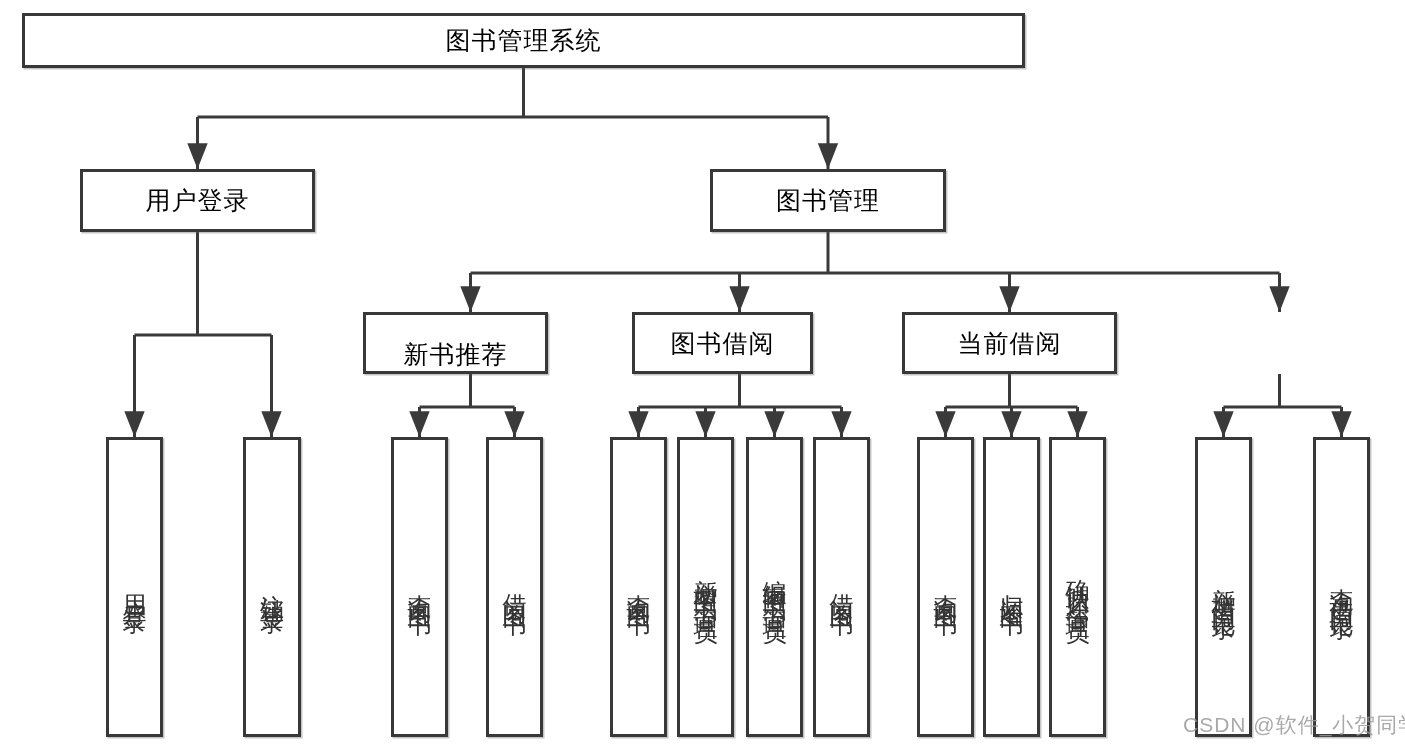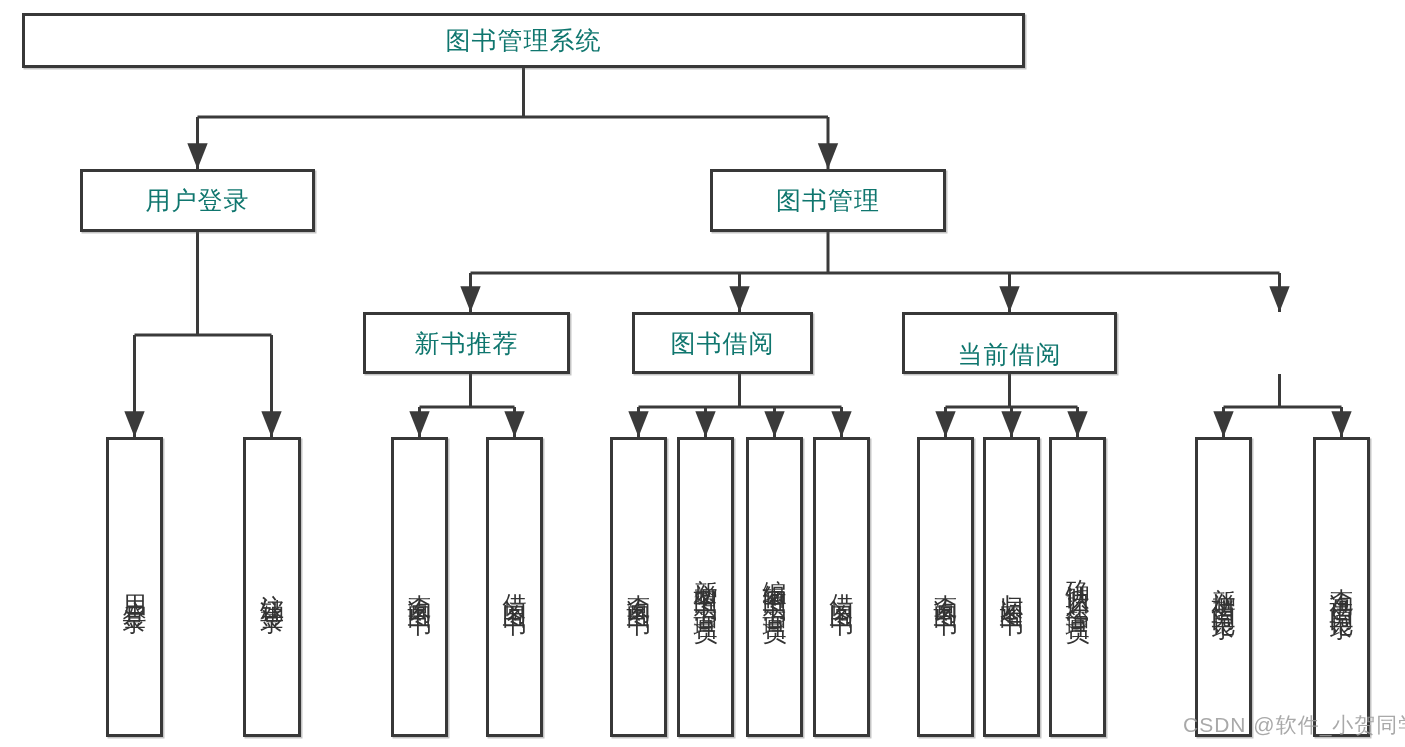--- a/index.html
+++ b/index.html
@@ -24,21 +24,21 @@
     box-shadow: 1.5px 1.5px 0 rgba(90,90,90,0.35);
     display: flex;
     align-items: center;
     justify-content: center;
     color: #333333;
   }
   .htext {
     font-size: 25px;
     letter-spacing: 1px;
     white-space: nowrap;
-    color: #0f766e;
+    color: #000000;
   }
   .vtext {
     writing-mode: vertical-rl;
     text-orientation: mixed;
     font-size: 24px;
     letter-spacing: 6px;
     line-height: 1;
     color: #333333;
     white-space: nowrap;
   }
@@ -126,27 +126,27 @@
     <span class="htext">图书管理系统</span>
   </div>
 
   <div class="box" style="left:80px; top:169px; width:235px; height:63px;">
     <span class="htext">用户登录</span>
   </div>
   <div class="box" style="left:710px; top:169px; width:236px; height:63px;">
     <span class="htext">图书管理</span>
   </div>
 
-  <div class="box" style="left:363px; top:312px; width:207px; height:62px;">
+  <div class="box" style="left:363px; top:312px; width:185px; height:62px;align-items:flex-end;">
     <span class="htext">新书推荐</span>
   </div>
   <div class="box" style="left:632px; top:312px; width:181px; height:62px;">
     <span class="htext">图书借阅</span>
   </div>
-  <div class="box" style="left:902px; top:312px; width:215px; height:62px;align-items:flex-end;">
+  <div class="box" style="left:902px; top:312px; width:215px; height:62px;">
     <span class="htext">当前借阅</span>
   </div>
 
   <div class="box" style="left:106px; top:437px; width:57px; height:300px;">
     <span class="vtext">用户登录</span>
   </div>
   <div class="box" style="left:243px; top:437px; width:58px; height:300px;">
     <span class="vtext">注销登录</span>
   </div>
 

